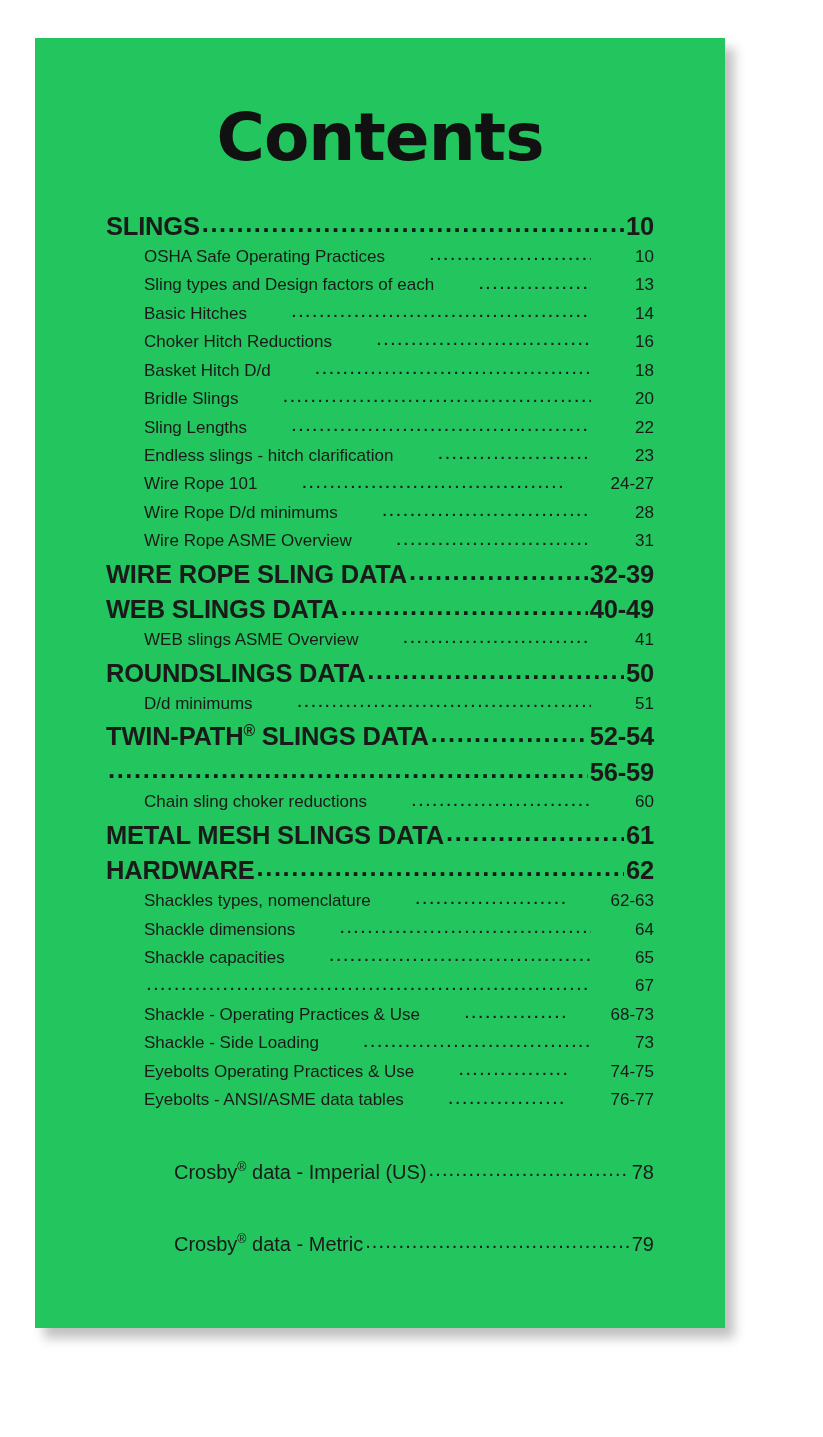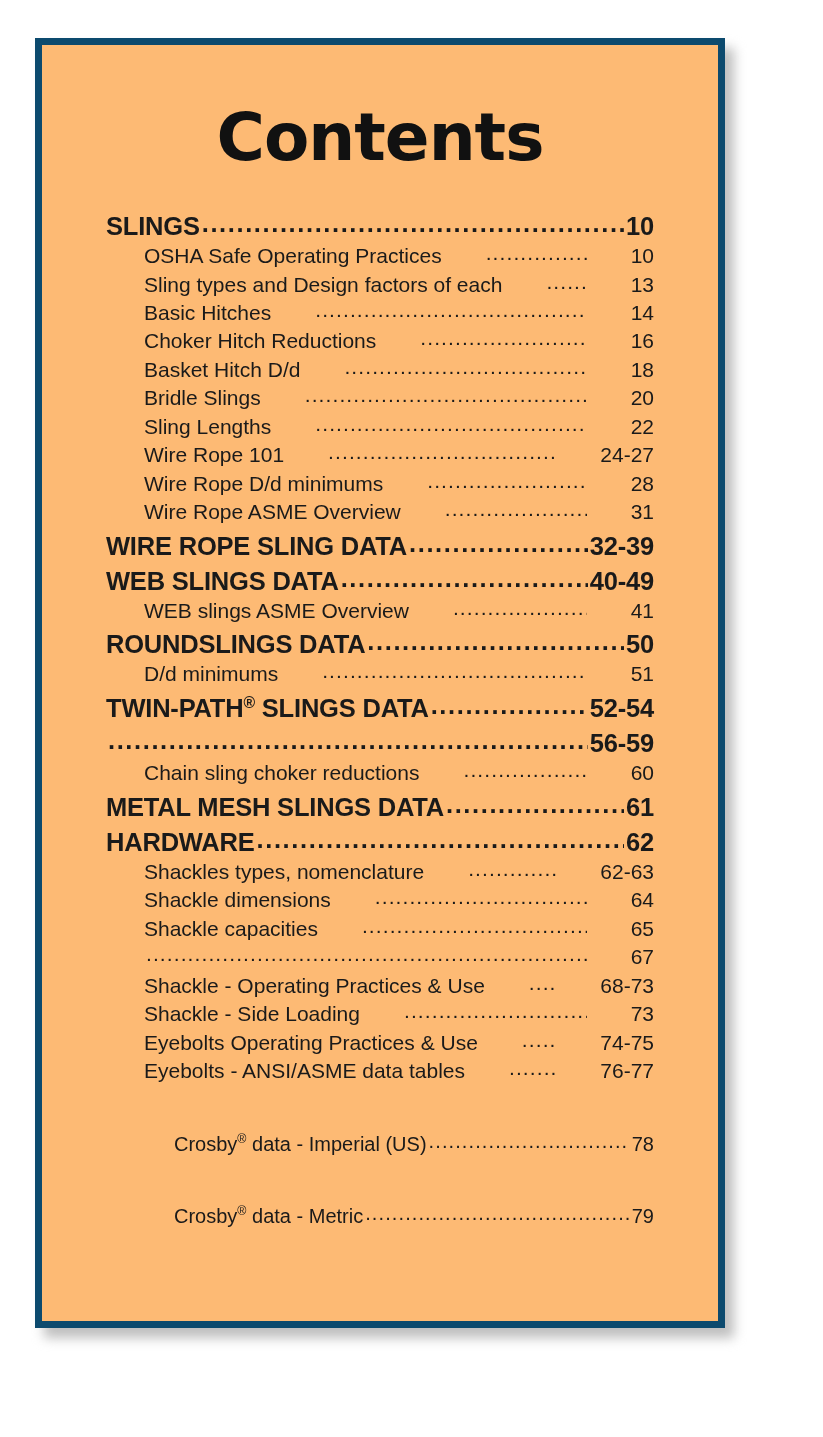--- a/index.html
+++ b/index.html
@@ -23,22 +23,22 @@
     height: 1290px;
     background: #bfbfbf;
     filter: blur(6px);
   }
   .sheet {
     position: absolute;
     left: 35px;
     top: 38px;
     width: 690px;
     height: 1290px;
-    background: #fdba74;
-    border: 7px solid #0c4a6e;
+    background: #22c55e;
+    border: 7px solid #22c55e;
     box-sizing: border-box;
   }
   .inner {
     position: absolute;
     left: 0;
     top: 0;
     right: 0;
     bottom: 0;
     padding: 42px 48px 0 48px;
     box-sizing: border-box;
@@ -85,21 +85,21 @@
     letter-spacing: -0.2px;
   }
   .lvl1 .dots::before {
     content: "........................................................................................................";
     letter-spacing: 1.6px;
     font-weight: bold;
     font-size: 25.5px;
   }
   
   .lvl2 {
-    font-size: 21px;
+    font-size: 17px;
     font-weight: normal;
     line-height: 1.355;
     padding-left: 38px;
     font-family: "Liberation Sans", sans-serif;
     gap: 42px;
   }
   .lvl2 .dots::before {
     content: ".............................................................................................................................";
     letter-spacing: 1.1px;
     font-size: 21px;
@@ -165,20 +165,25 @@
             <span class="label">Bridle Slings</span>
             <span class="dots"></span>
             <span class="pg">20</span>
           </div>
           <div class="row lvl2">
             <span class="label">Sling Lengths</span>
             <span class="dots"></span>
             <span class="pg">22</span>
           </div>
           <div class="row lvl2">
+            <span class="label">Endless slings - hitch clarification</span>
+            <span class="dots"></span>
+            <span class="pg">23</span>
+          </div>
+          <div class="row lvl2">
             <span class="label">Wire Rope 101</span>
             <span class="dots"></span>
             <span class="pg">24-27</span>
           </div>
           <div class="row lvl2">
             <span class="label">Wire Rope D/d minimums</span>
             <span class="dots"></span>
             <span class="pg">28</span>
           </div>
           <div class="row lvl2">

